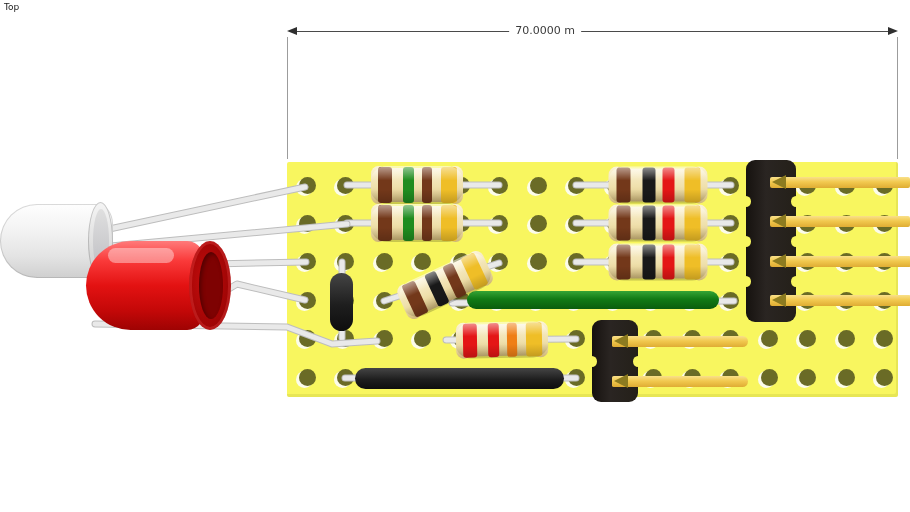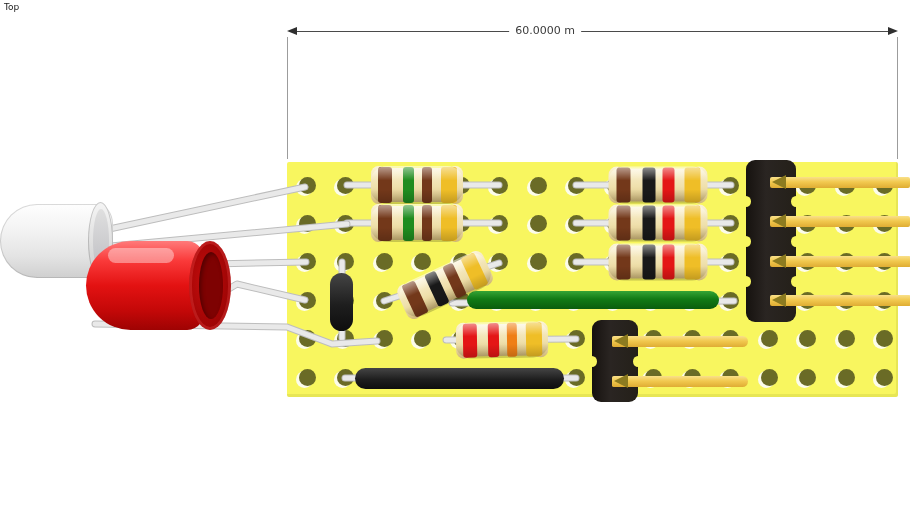--- a/index.html
+++ b/index.html
@@ -68,21 +68,21 @@
 
 <div id="stage">
 
   <span id="top-label">Top</span>
 
   <div id="dim-line"></div>
   <div class="arrow" id="dim-arrow-left"></div>
   <div class="arrow" id="dim-arrow-right"></div>
   <div class="ext-line" id="ext-left"></div>
   <div class="ext-line" id="ext-right"></div>
-  <div id="dim-label">60.0000 m</div>
+  <div id="dim-label">70.0000 m</div>
 
   <div id="board"></div>
   <div id="holes">
       <div class="hole" style="left: 298.5px; top: 176.5px;"></div>
       <div class="hole" style="left: 337px; top: 176.5px;"></div>
       <div class="hole" style="left: 375.5px; top: 176.5px;"></div>
       <div class="hole" style="left: 414px; top: 176.5px;"></div>
       <div class="hole" style="left: 452.5px; top: 176.5px;"></div>
       <div class="hole" style="left: 491px; top: 176.5px;"></div>
       <div class="hole" style="left: 529.5px; top: 176.5px;"></div>

